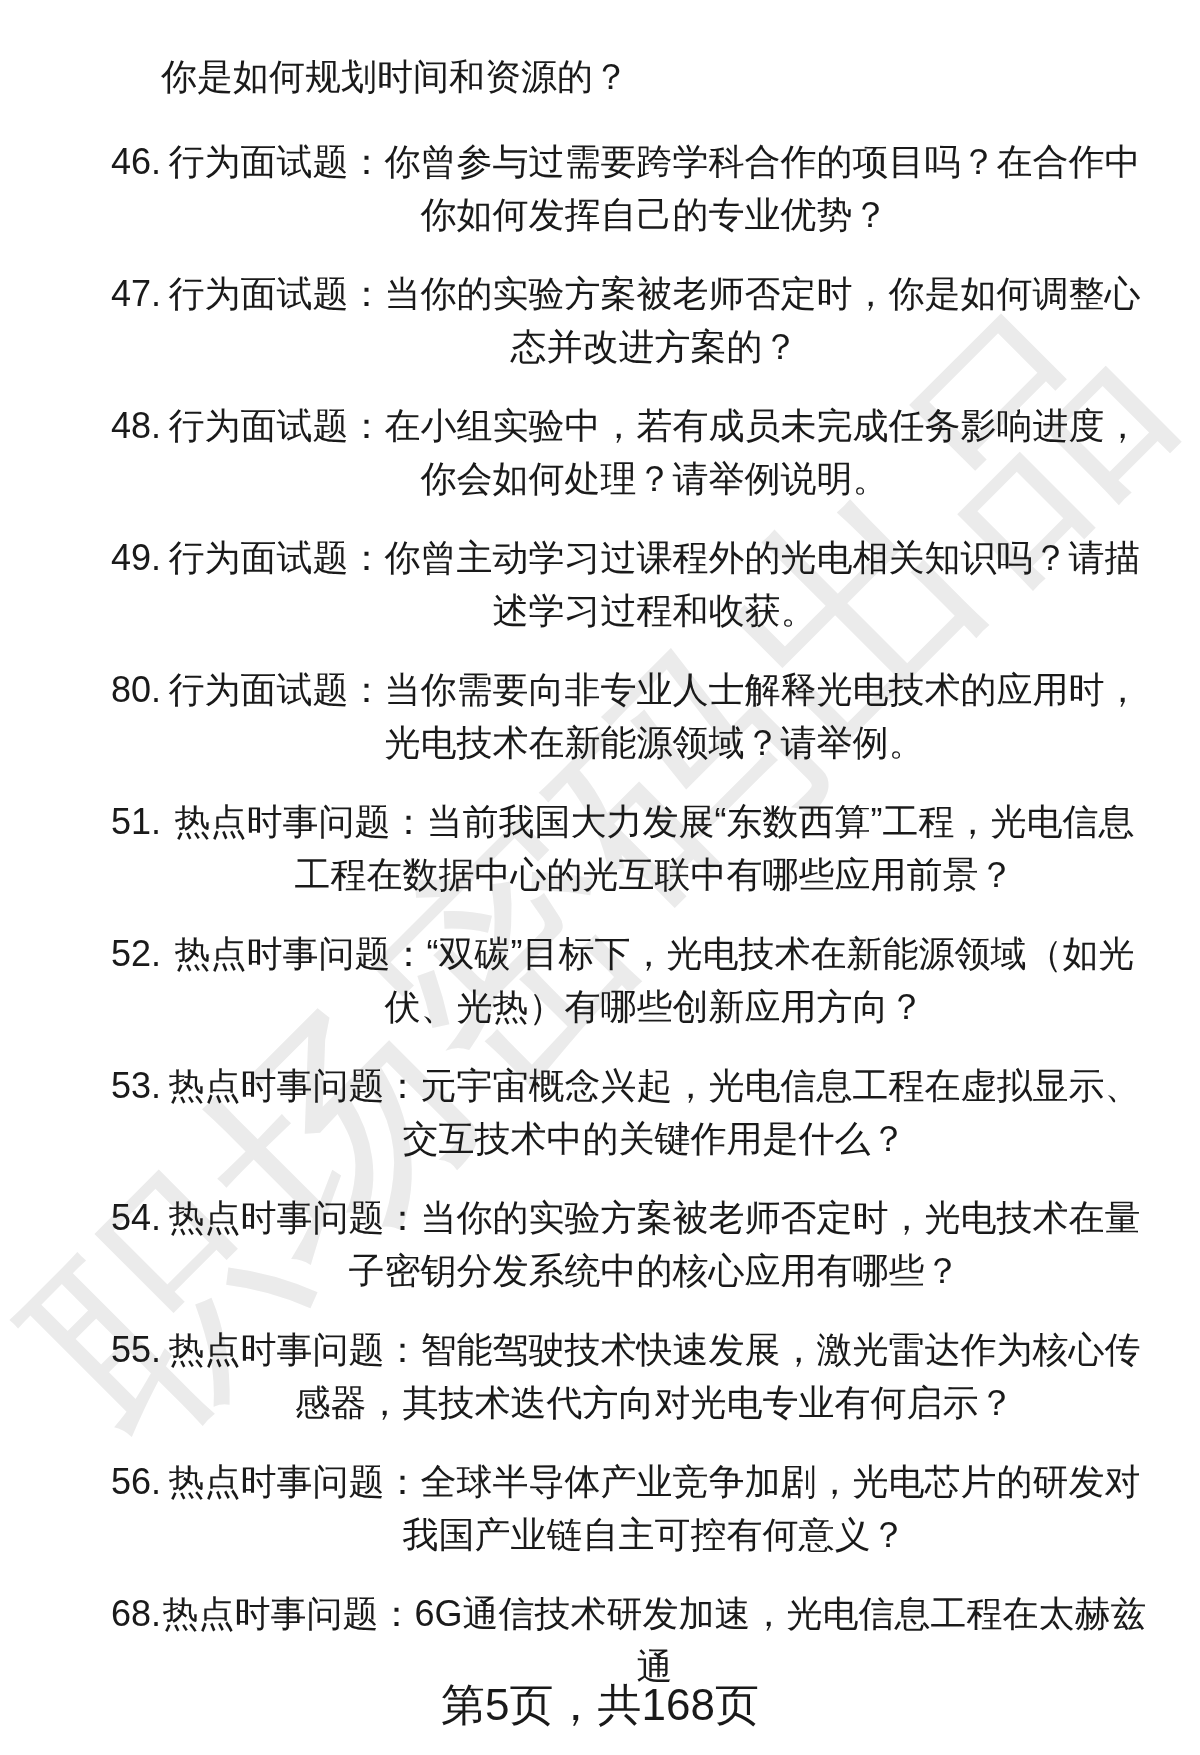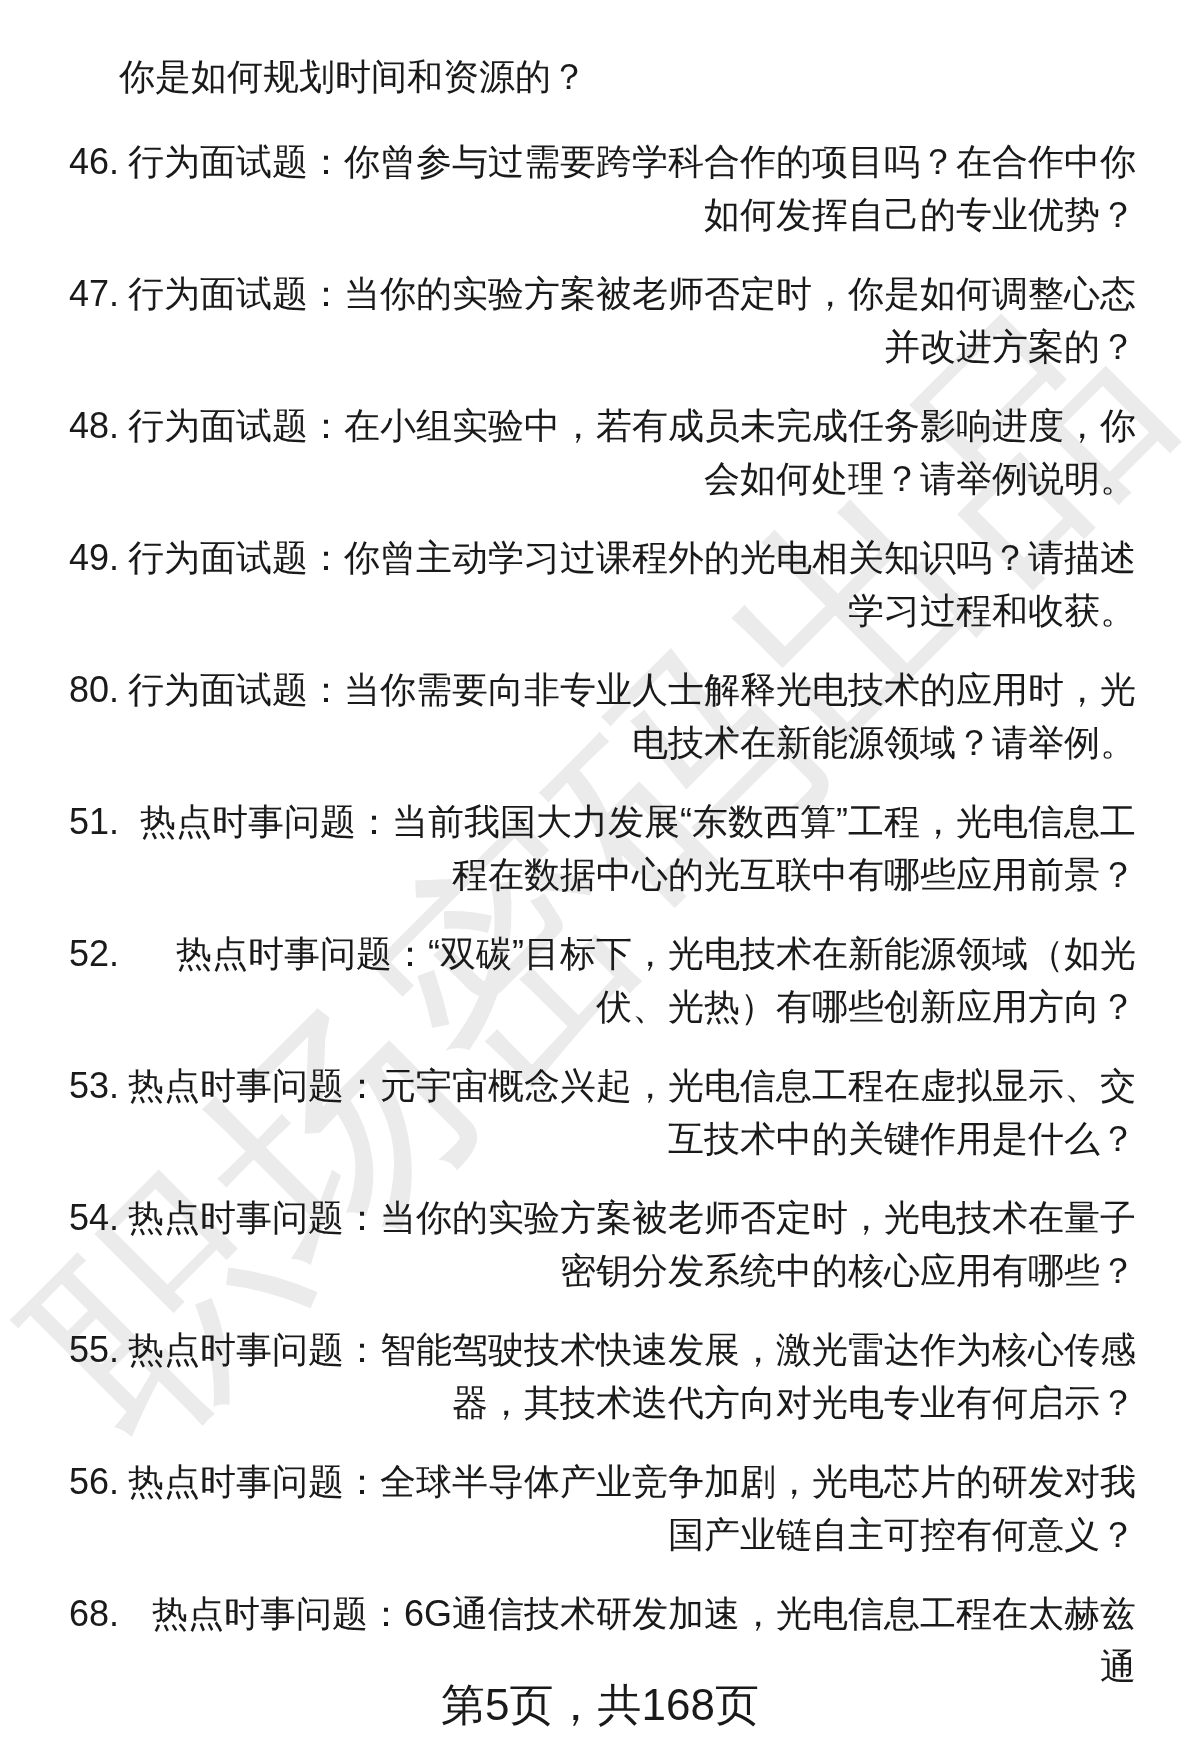--- a/index.html
+++ b/index.html
@@ -25,21 +25,21 @@
     font-weight: 400;
     letter-spacing: 6px;
     color: #ebebeb;
     white-space: nowrap;
     z-index: 0;
     user-select: none;
   }
   .content {
     position: relative;
     z-index: 1;
-    padding: 50px 52px 0 45px;
+    padding: 50px 52px 0 87px;
   }
   .cont-line {
     margin-left: 74px;
     width: 1017px;
     font-size: 36px;
     line-height: 53px;
     margin-bottom: 32px;
   }
   .q-item {
     display: flex;
@@ -51,21 +51,21 @@
     width: 74px;
     font-size: 36px;
     line-height: 53px;
     text-align: right;
   }
   .q-text {
     width: 1017px;
     flex: 0 1 1017px;
     font-size: 36px;
     line-height: 53px;
-    text-align: right;
+    text-align: center;
     word-break: normal;
   }
   .footer {
     position: absolute;
     left: 0;
     bottom: 30px;
     width: 100%;
     text-align: center;
     font-size: 44px;
     line-height: 40px;

